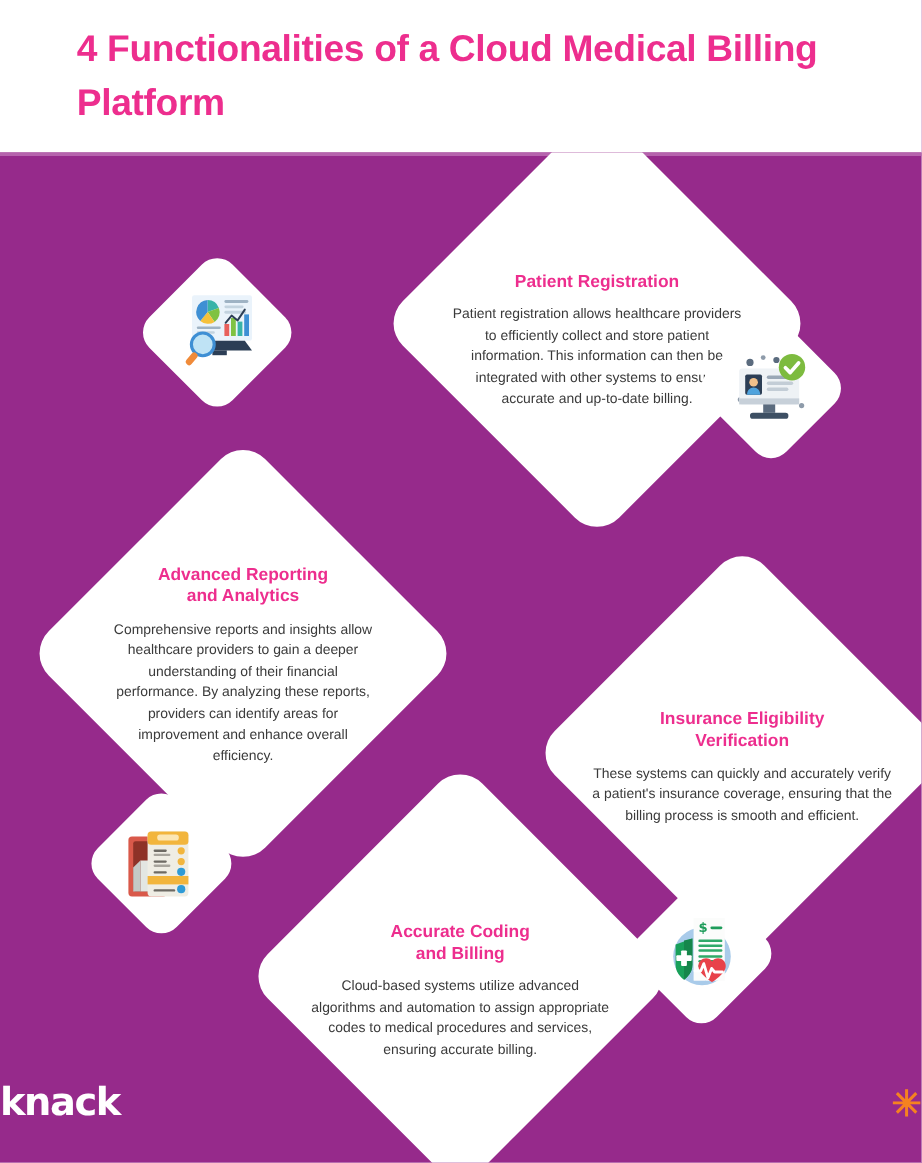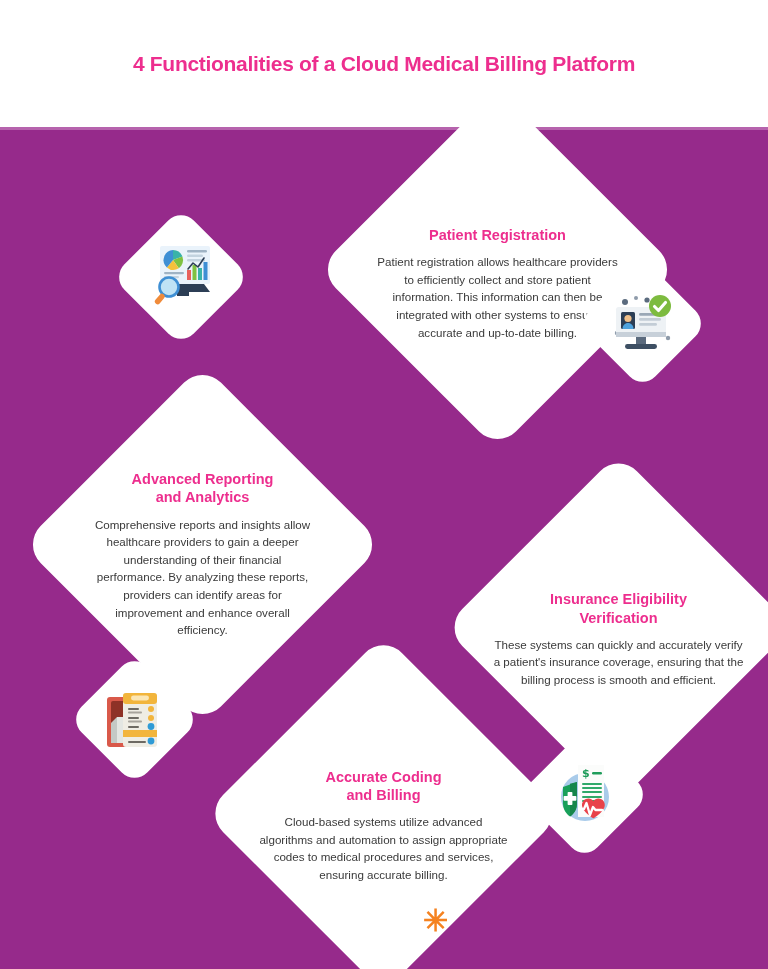--- a/index.html
+++ b/index.html
@@ -13,23 +13,22 @@
 
   
   .header{
     position:absolute;left:0;top:0;width:768px;height:127px;
     background:#ffffff;
     display:flex;align-items:center;justify-content:center;
   }
   .header-title{
     margin:0;
     width:640px;
-    text-align:center;
     color:#ED2E8E;
-    font-size:21px;
+    font-size:31px;
     font-weight:bold;
     line-height:1.42;
     letter-spacing:-0.3px;
   }
 
   
   .board{
     position:absolute;left:0;top:127px;width:768px;height:842px;
     background:#962A8B;
     overflow:hidden;
@@ -94,21 +93,21 @@
   .i-patient  { left:596px; top:150px; width:93px; height:93px; }
   .i-clipboard{ left:88px;  top:546px; width:93px; height:93px; }
   .i-insurance{ left:538px; top:621px; width:93px; height:93px; }
   .d-icon .diamond-inner{ padding:0; }
 
   .icon-svg{ display:block; }
 
   
   .logo{
     position:absolute;left:0;top:772px;width:768px;
-    display:flex;align-items:center;justify-content:center;gap:3px;
+    display:flex;align-items:center;justify-content:space-between;gap:3px;
   }
   .logo-word{
     color:#ffffff;font-size:32px;font-weight:bold;letter-spacing:-1.2px;
     font-family:"DejaVu Sans", sans-serif;
   }
   .logo-star{
     color:#F58220;font-size:30px;font-weight:bold;line-height:1;
     transform:translateY(3px);
   }
 </style>

